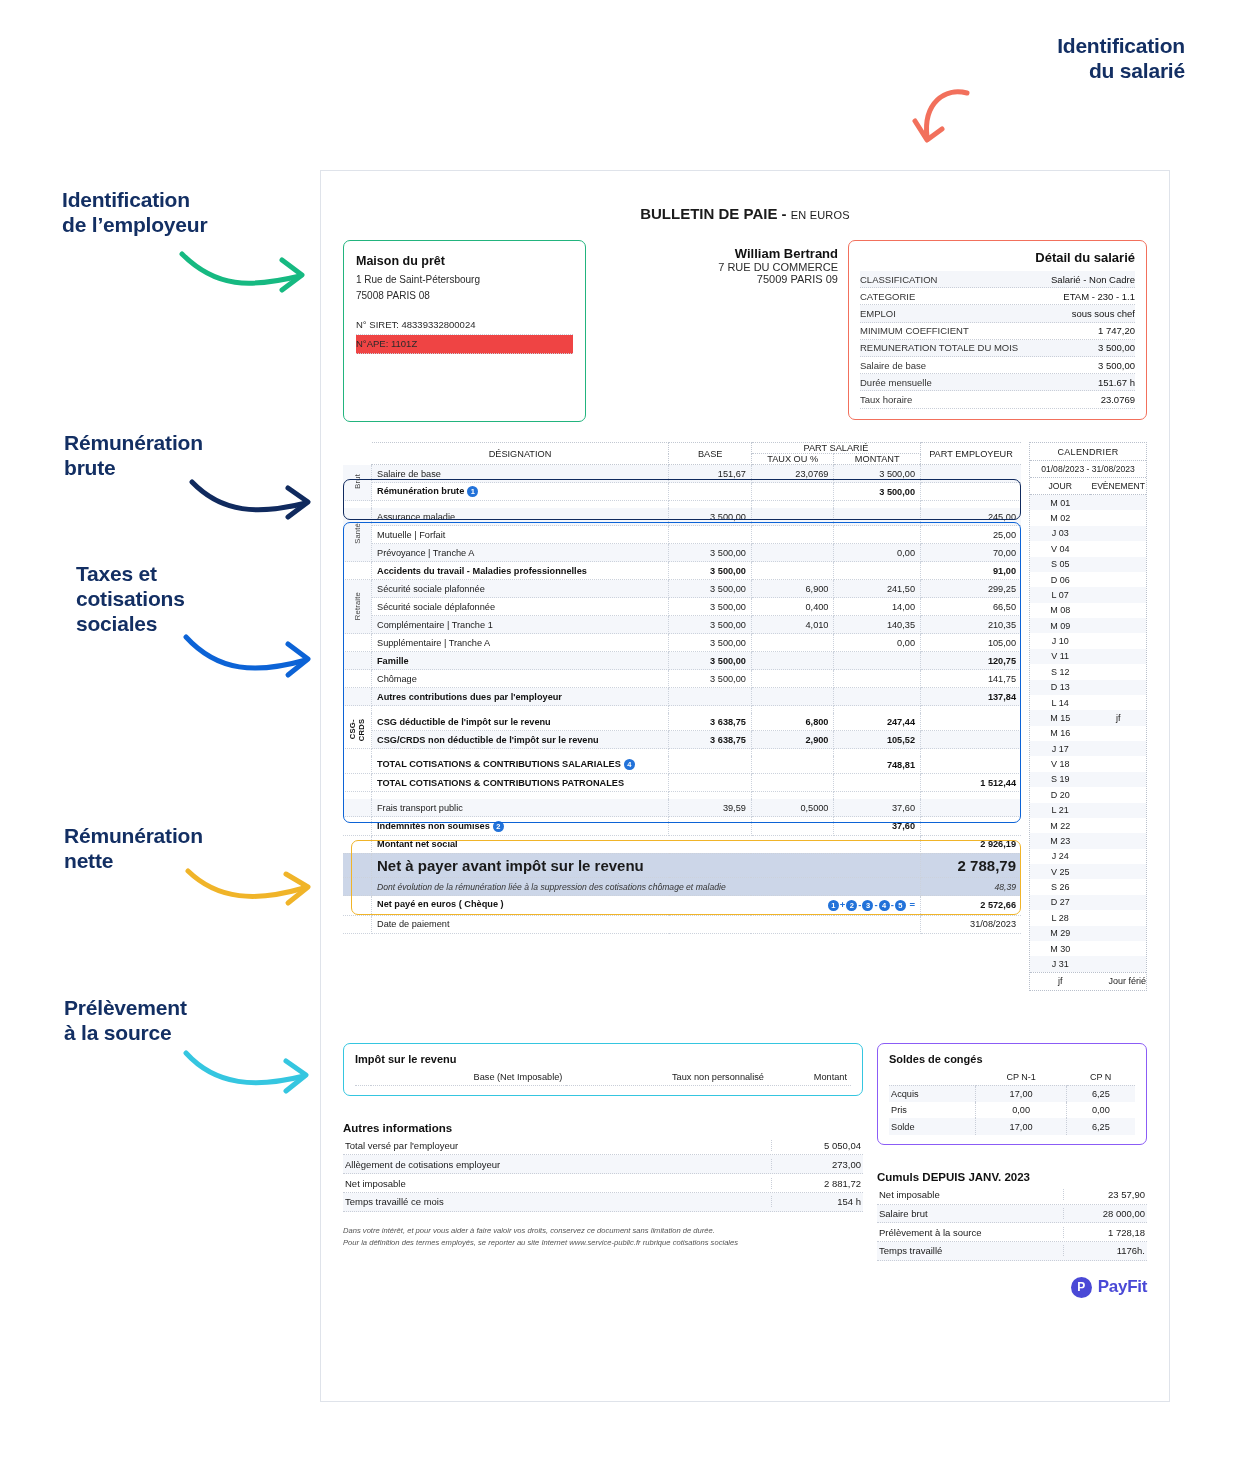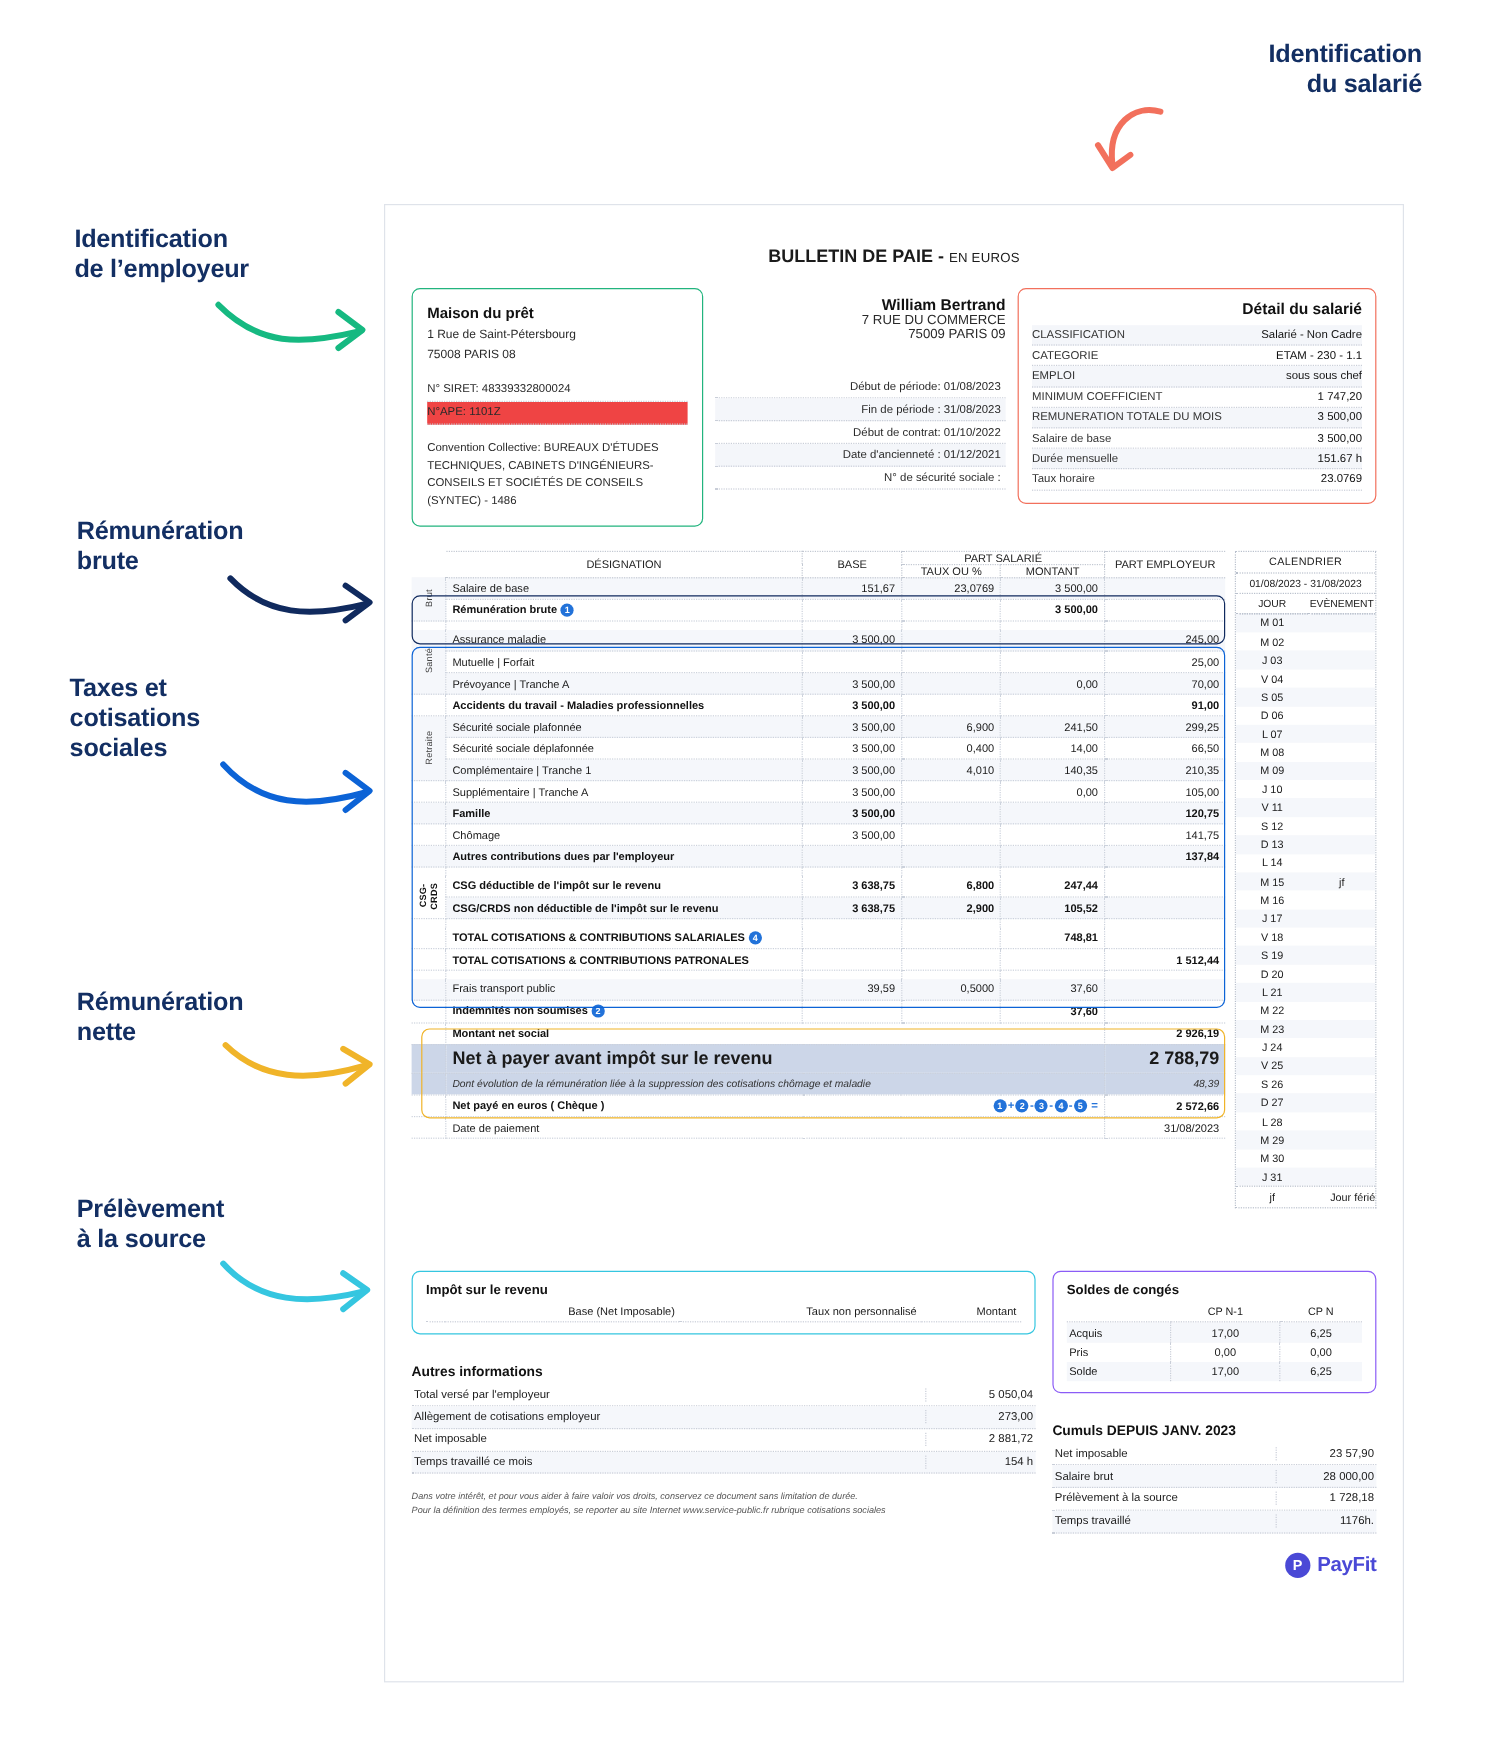--- a/index.html
+++ b/index.html
@@ -245,21 +245,21 @@
   <path d="M104 12 L124 27 L104 42" fill="none" stroke="#16b981" stroke-width="5" stroke-linecap="round" stroke-linejoin="round"></path>
 </svg>
 
 <div class="annot" style="left:64px; top:431px; width:250px;">Rémunération
 brute</div>
 <svg class="arrow" style="left:188px; top:477px;" width="126" height="45" viewBox="0 0 126 45">
   <path d="M4 5 C34 36, 70 38, 118 26" fill="none" stroke="#102a5e" stroke-width="5" stroke-linecap="round"></path>
   <path d="M100 11 L120 25 L100 40" fill="none" stroke="#102a5e" stroke-width="5" stroke-linecap="round" stroke-linejoin="round"></path>
 </svg>
 
-<div class="annot" style="left:58px; top:562px; width:250px;">Taxes et
+<div class="annot" style="left:76px; top:562px; width:250px;">Taxes et
 cotisations
 sociales</div>
 <svg class="arrow" style="left:182px; top:632px;" width="132" height="48" viewBox="0 0 132 48">
   <path d="M4 5 C36 40, 74 42, 124 28" fill="none" stroke="#0c63d6" stroke-width="5" stroke-linecap="round"></path>
   <path d="M106 12 L126 27 L106 43" fill="none" stroke="#0c63d6" stroke-width="5" stroke-linecap="round" stroke-linejoin="round"></path>
 </svg>
 
 <div class="annot" style="left:64px; top:824px; width:250px;">Rémunération
 nette</div>
 <svg class="arrow" style="left:184px; top:866px;" width="130" height="44" viewBox="0 0 130 44">
@@ -292,34 +292,26 @@
     <div class="hdr">
 
       <div class="box-emp">
         <div class="nm">Maison du prêt</div>
         <div class="addr">1 Rue de Saint-Pétersbourg</div>
         <div class="addr">75008 PARIS 08</div>
         <div class="gap"></div>
         <div class="kvline">N° SIRET: 48339332800024</div>
         <div class="kvline alt">N°APE: 1101Z</div>
         <div class="gap"></div>
-        <div>Convention Collective: BUREAUX D'ÉTUDES TECHNIQUES, CABINETS D'INGÉNIEURS-CONSEILS ET SOCIÉTÉS DE CONSEILS (SYNTEC) - 1486</div>
       </div>
 
       <div class="mid">
         <div class="name">William Bertrand</div>
         <div class="addr">7 RUE DU COMMERCE</div>
         <div class="addr">75009 PARIS 09</div>
-        <div class="rows">
-          <div>Début de période: 01/08/2023</div>
-          <div>Fin de période : 31/08/2023</div>
-          <div>Début de contrat: 01/10/2022</div>
-          <div>Date d'ancienneté : 01/12/2021</div>
-          <div>N° de sécurité sociale :</div>
-        </div>
       </div>
 
       <div class="box-sal">
         <h3>Détail du salarié</h3>
         <div id="detail-rows">
             <div class="r">
               <span class="k">CLASSIFICATION</span>
               <span class="v">Salarié - Non Cadre</span>
             </div>
             <div class="r">

